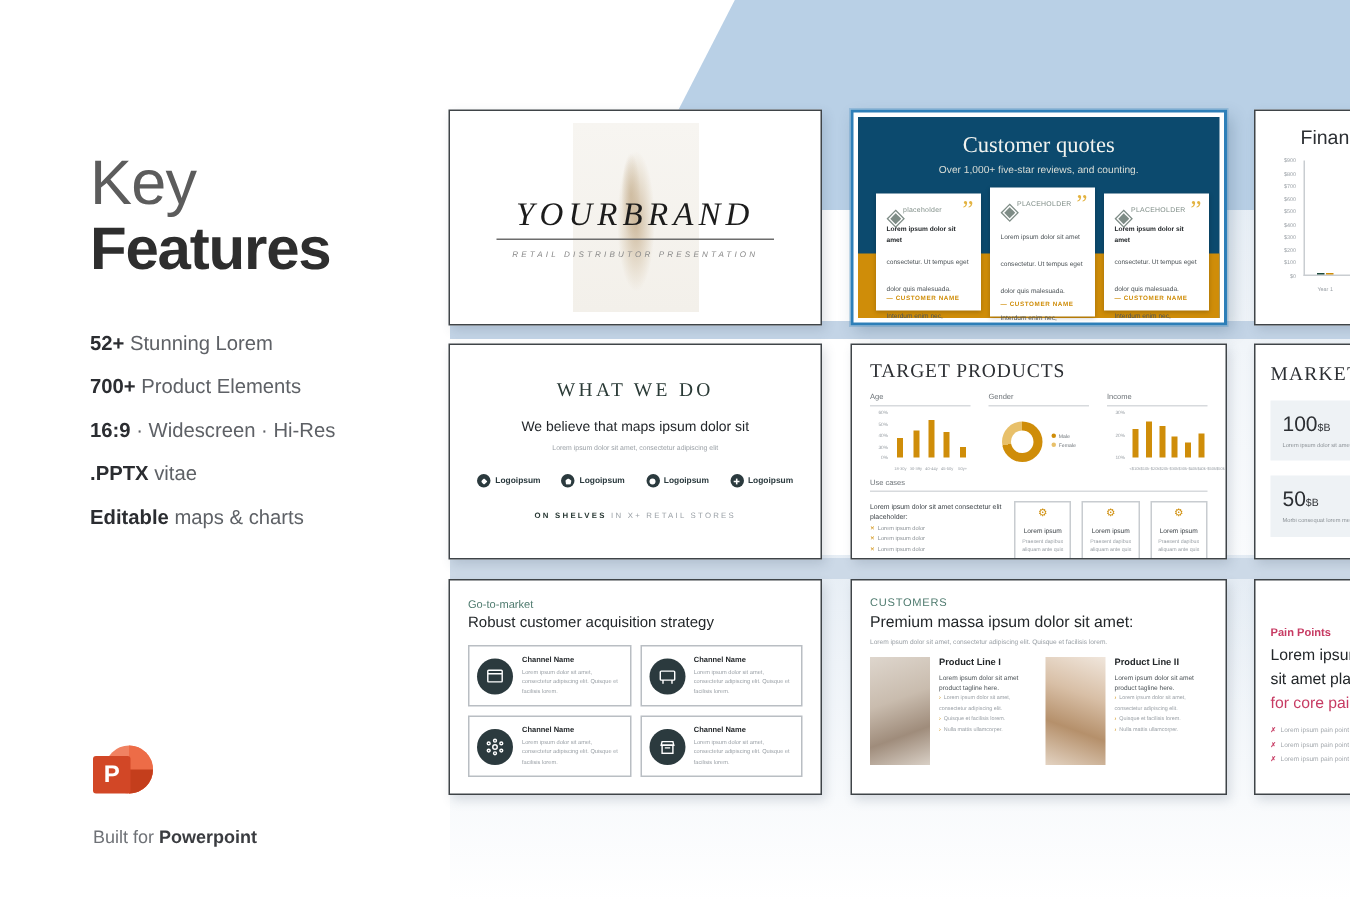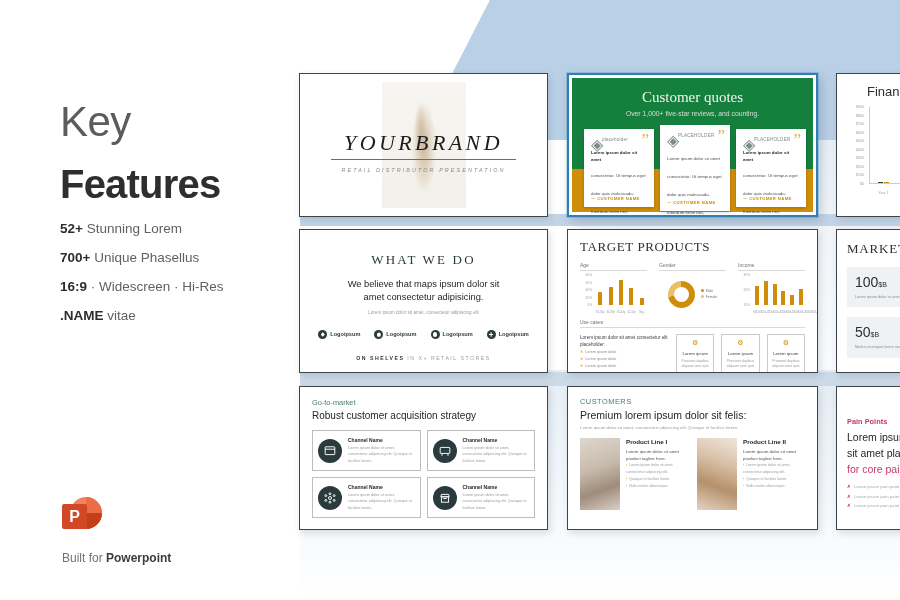--- a/index.html
+++ b/index.html
@@ -35,21 +35,21 @@
     background: linear-gradient(180deg, rgba(200,216,232,.45) 0%, rgba(255,255,255,0) 100%);
   }
   .bg-white-wash {
     position:absolute; left:0; top:0; width:300px; height:600px; background:#fff;
   }
 
   
   #left-panel { position:absolute; left:0; top:0; width:300px; height:600px; z-index:5; }
   .kf-title-wrap { position:absolute; left:60px; top:100px; }
   .kf-key { font-size:42px; font-weight:300; color:#5c5c5c; letter-spacing:-0.5px; line-height:1.05; }
-  .kf-features { font-size:40px; font-weight:700; color:#2e2e2e; letter-spacing:-0.8px; line-height:1.1; margin-top:18px; }
+  .kf-features { font-size:40px; font-weight:700; color:#2e2e2e; letter-spacing:-0.8px; line-height:1.1; margin-top:0; }
 
   .feature-list { position:absolute; left:60px; top:222px; width:240px; }
   .feature-row {
     font-size:13.5px; color:#5e6166; line-height:1; margin-bottom:15.5px; white-space:nowrap;
   }
   .feature-row b { color:#2b2d31; font-weight:700; }
 
   .ppt-logo-wrap { position:absolute; left:62px; top:497px; }
   .ppt-logo {
     width:40px; height:40px; position:relative;
@@ -110,21 +110,21 @@
     font-family:"Liberation Serif", serif;
     font-size:22px; letter-spacing:3.4px; color:#1c1c1c; font-weight:400;
   }
   .brand-rule { position:absolute; left:31px; right:31px; top:85px; height:1px; background:#6d6d6d; }
   .brand-sub {
     position:absolute; left:0; right:0; top:93px; text-align:center;
     font-size:5.4px; letter-spacing:2.1px; color:#8a8a8a; font-weight:500;
   }
 
   
-  .sl-quotes { position:relative; width:100%; height:100%; background:#15803d; }
+  .sl-quotes { position:relative; width:100%; height:100%; background:#0c4a6e; }
   .q-gold { position:absolute; left:0; right:0; bottom:0; height:43px; background:#cf8d09; }
   .q-title {
     position:absolute; left:0; right:0; top:11px; text-align:center;
     font-family:"Liberation Serif", serif; font-size:15px; color:#f2f3ef; font-weight:400;
   }
   .q-sub {
     position:absolute; left:0; right:0; top:32px; text-align:center;
     font-size:6.8px; color:#d9ddd6;
   }
   .q-cards { position:absolute; left:12px; right:12px; top:47px; height:85px; }
@@ -268,23 +268,24 @@
 
 <div id="left-panel">
 
   <div class="kf-title-wrap">
     <div class="kf-key">Key</div>
     <div class="kf-features">Features</div>
   </div>
 
   <div class="feature-list" id="feature-list">
       <div class="feature-row"><b>52+</b><span> Stunning Lorem</span></div>
-      <div class="feature-row"><b>700+</b><span> Unique Phasellus</span></div>
+      <div class="feature-row"><b>700+</b><span> Product Elements</span></div>
       <div class="feature-row"><b>16:9</b><span> · Widescreen · Hi-Res</span></div>
-      <div class="feature-row"><b>.NAME</b><span> vitae</span></div>
+      <div class="feature-row"><b>.PPTX</b><span> vitae</span></div>
+      <div class="feature-row"><b>Editable</b><span> maps &amp; charts</span></div>
     </div>
 
   <div class="ppt-logo-wrap">
     <div class="ppt-logo">
       <div class="ppt-circle"></div>
       <div class="ppt-circle-b"></div>
       <div class="ppt-circle-c"></div>
       <div class="ppt-square">P</div>
     </div>
     <div class="ppt-caption">
@@ -366,21 +367,20 @@
           </div>
       </div>
     </div>
   </div>
 
   <div class="slide s-r2 s-c1">
     <div class="sl-wwd">
       <div class="wwd-title">WHAT WE DO</div>
       <div class="wwd-lead">
         <div>We believe that maps ipsum dolor sit</div>
-        <div>amet consectetur adipisicing.</div>
       </div>
       <div class="wwd-small">Lorem ipsum dolor sit amet, consectetur adipiscing elit</div>
       <div class="wwd-logos" id="wwd-logos">
           <div class="wwd-logo">
             <span class="wwd-dot d1"></span>
             <span class="wwd-logo-t">Logoipsum</span>
           </div>
           <div class="wwd-logo">
             <span class="wwd-dot d2"></span>
             <span class="wwd-logo-t">Logoipsum</span>
@@ -581,21 +581,21 @@
               <div class="gtm-cd">Lorem ipsum dolor sit amet, consectetur adipiscing elit. Quisque et facilisis lorem.</div>
             </div>
           </div>
         </div>
     </div>
   </div>
 
   <div class="slide s-r3 s-c2">
     <div class="sl-pr">
       <div class="pr-kicker">CUSTOMERS</div>
-      <div class="pr-title">Premium lorem ipsum dolor sit felis:</div>
+      <div class="pr-title">Premium massa ipsum dolor sit amet:</div>
       <div class="pr-sub">Lorem ipsum dolor sit amet, consectetur adipiscing elit. Quisque et facilisis lorem.</div>
       <div class="pr-row" id="pr-row">
           <div class="pr-item">
             <div class="pr-img a"></div>
             <div>
               <div class="pr-pl">Product Line I</div>
               <div class="pr-pt">Lorem ipsum dolor sit amet product tagline here.</div>
               <div class="pr-li"><em>›</em><span>Lorem ipsum dolor sit amet, consectetur adipiscing elit.</span></div>
               <div class="pr-li"><em>›</em><span>Quisque et facilisis lorem.</span></div>
               <div class="pr-li"><em>›</em><span>Nulla mattis ullamcorper.</span></div>

